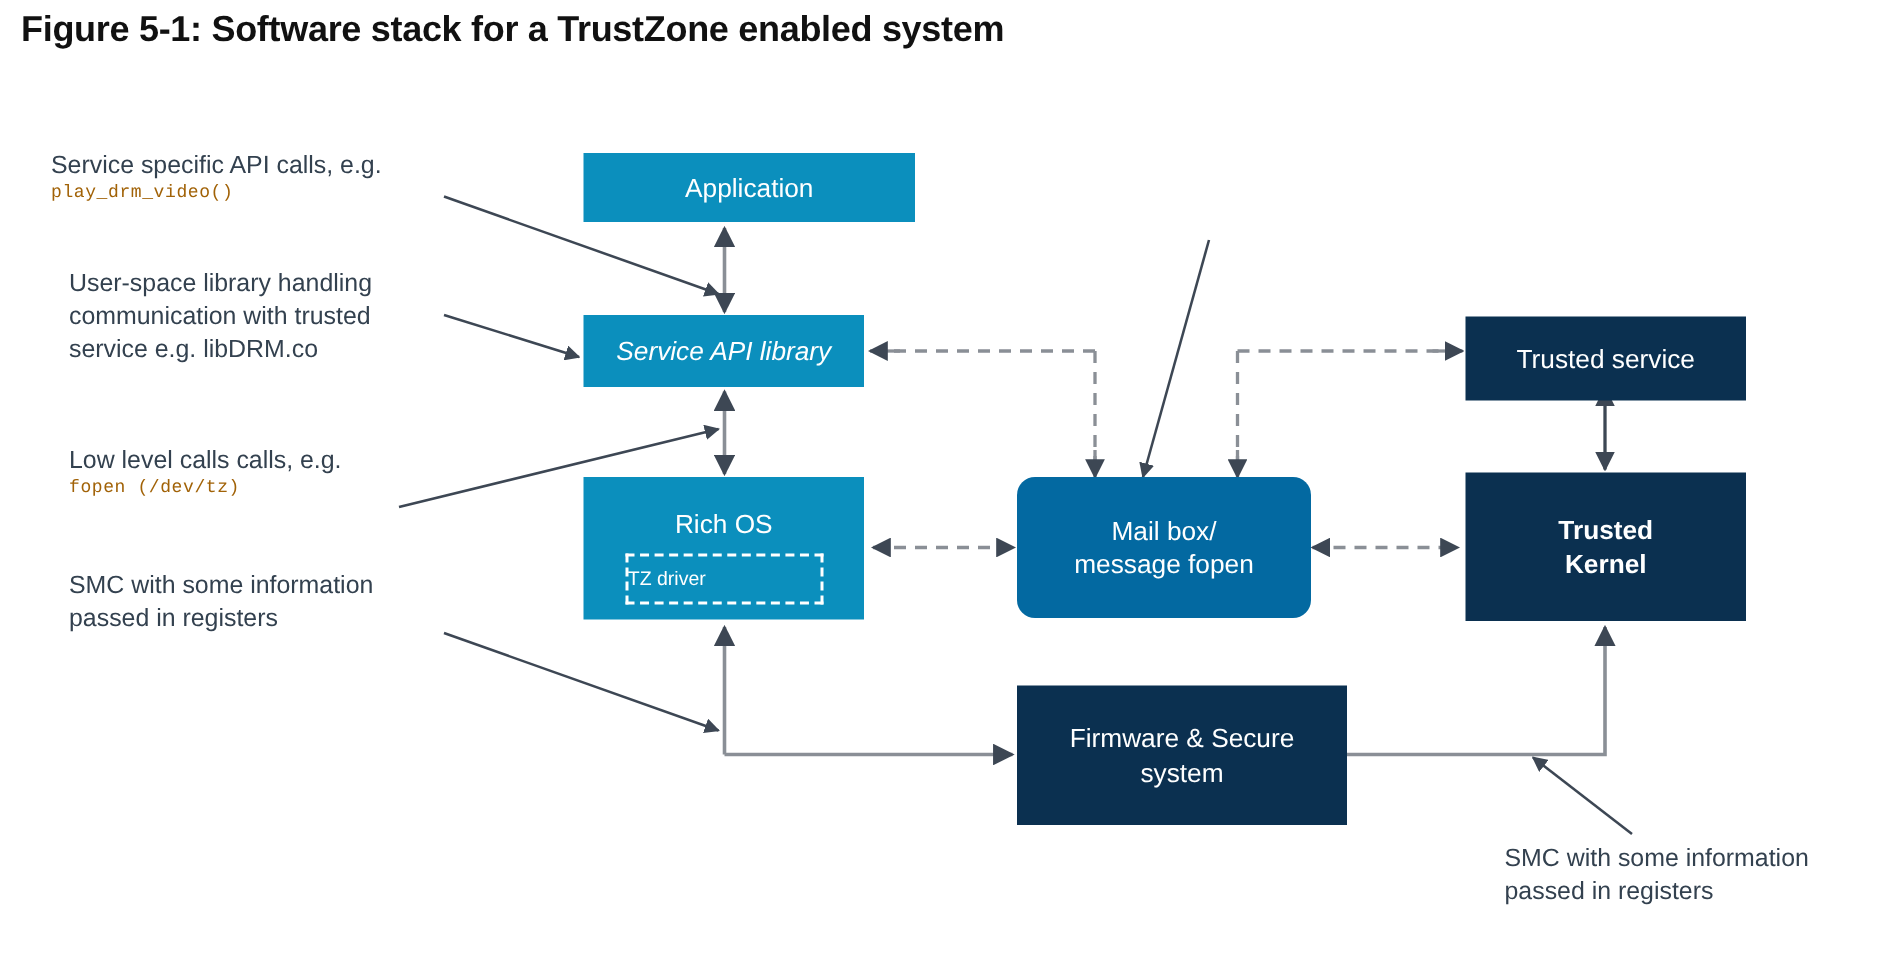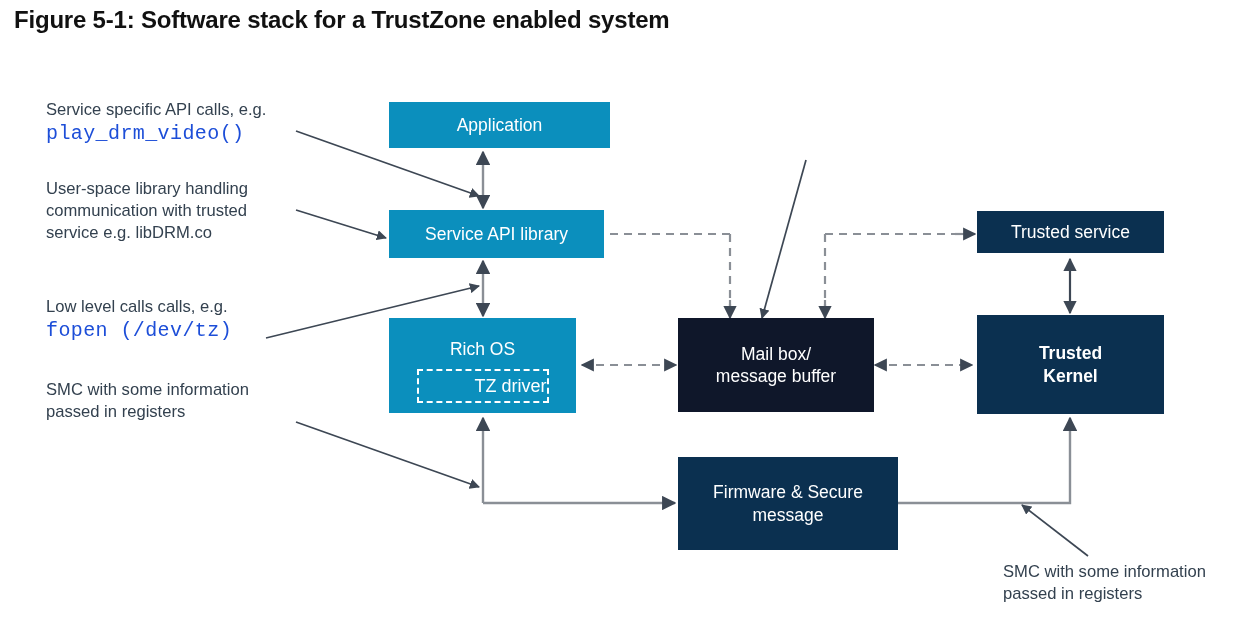--- a/index.html
+++ b/index.html
@@ -43,47 +43,47 @@
     display: flex;
     flex-direction: column;
     align-items: center;
     justify-content: center;
     text-align: center;
     color: #ffffff;
     font-size: 17.5px;
     line-height: 1.28;
   }
   .node.blue   { background: #0b8fbd; }
-  .node.slate  { background: #0f172a; }
+  .node.slate  { background: #0369a1; border-radius: 12px; }
   .node.navy   { background: #0b3050; }
 
   .node .label { display: block; }
   .node.richos { justify-content: flex-start; padding-top: 20px; }
   .subbox {
     margin-top: 9px;
     border: 2px dashed #ffffff;
     box-sizing: border-box;
     width: 132px;
     height: 34px;
     display: flex;
     align-items: center;
-    justify-content: flex-end;
-    font-size: 18px;
+    justify-content: flex-start;
+    font-size: 13px;
     color: #ffffff;
   }
   .note {
     position: absolute;
     font-size: 16.6px;
     line-height: 1.32;
     color: #33414f;
   }
   .note .mono {
     font-family: "Liberation Mono", "DejaVu Sans Mono", monospace;
-    font-size: 20px;
-    color: #1d4ed8;
+    font-size: 12px;
+    color: #a16207;
     letter-spacing: 0.4px;
   }
   .note.centered { text-align: center; }
 </style>
 </head>
 <body>
 
 <div id="page">
 
   <div id="fig-title">Figure 5-1: Software stack for a TrustZone enabled system</div>
@@ -134,51 +134,51 @@
 
     <line x1="806" y1="160" x2="762" y2="318" stroke="#3d4754" stroke-width="1.7" marker-end="url(#ah-dark)"></line>
 
     <line x1="1088" y1="556" x2="1022" y2="505" stroke="#3d4754" stroke-width="1.7" marker-end="url(#ah-dark)"></line>
   </svg>
 
   <div class="node blue" style="left:389px; top:102px; width:221px; height:46px;">
     <span class="label">Application</span>
   </div>
 
-  <div class="node blue" style="left:389px; top:210px; width:215px; height:48px;">
+  <div class="node blue" style="left:389px; top:210px; width:187px; height:48px;font-style:italic;">
     <span class="label">Service API library</span>
   </div>
 
   <div class="node blue richos" style="left:389px; top:318px; width:187px; height:95px;">
     <span class="label">Rich OS</span>
     <div class="subbox">
       <span>TZ driver</span>
     </div>
   </div>
 
   <div class="node slate" style="left:678px; top:318px; width:196px; height:94px;">
     <span class="label">Mail box/</span>
-    <span class="label">message buffer</span>
-  </div>
-
-  <div class="node navy" style="left:977px; top:211px; width:187px; height:42px;">
+    <span class="label">message fopen</span>
+  </div>
+
+  <div class="node navy" style="left:977px; top:211px; width:187px; height:56px;">
     <span class="label">Trusted service</span>
   </div>
 
   <div class="node navy" style="left:977px; top:315px; width:187px; height:99px;font-weight:bold;">
     <span class="label">Trusted</span>
     <span class="label">Kernel</span>
   </div>
 
   <div class="node navy" style="left:678px; top:457px; width:220px; height:93px;">
     <span class="label">Firmware &amp; Secure</span>
-    <span class="label">message</span>
-  </div>
-
-  <div class="note" style="left:46px; top:99px; width:260px;">
+    <span class="label">system</span>
+  </div>
+
+  <div class="note" style="left:34px; top:99px; width:260px;">
     <div>Service specific API calls, e.g.</div>
     <div class="mono">play_drm_video()</div>
   </div>
 
   <div class="note" style="left:46px; top:296px; width:260px;">
     <div>Low level calls calls, e.g.</div>
     <div class="mono">fopen (/dev/tz)</div>
   </div>
 
   <div class="note" style="left:46px; top:178px; width:260px;">

